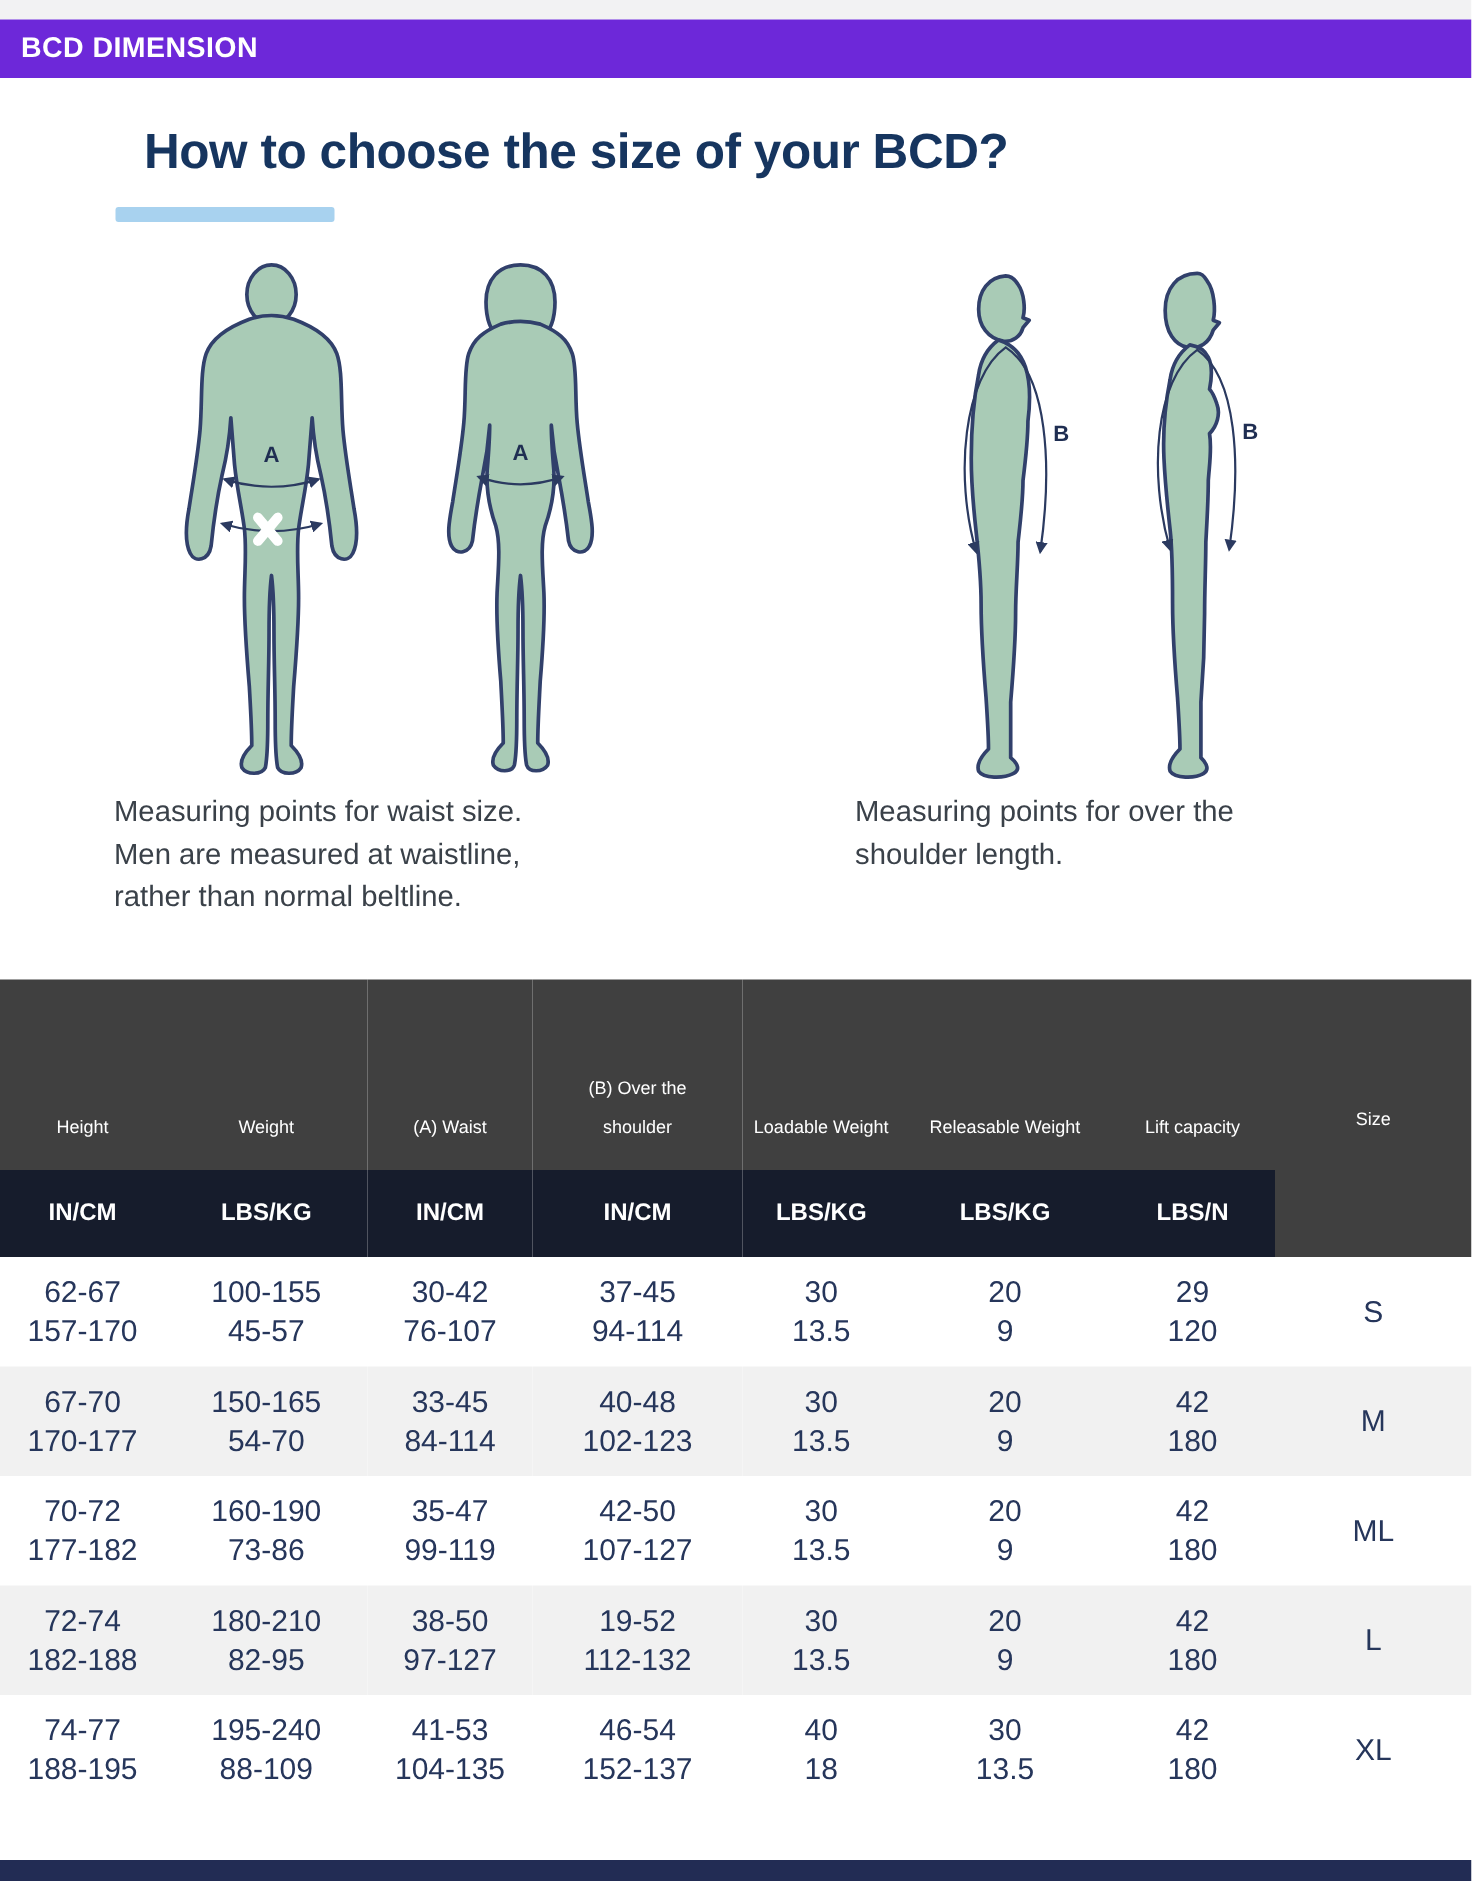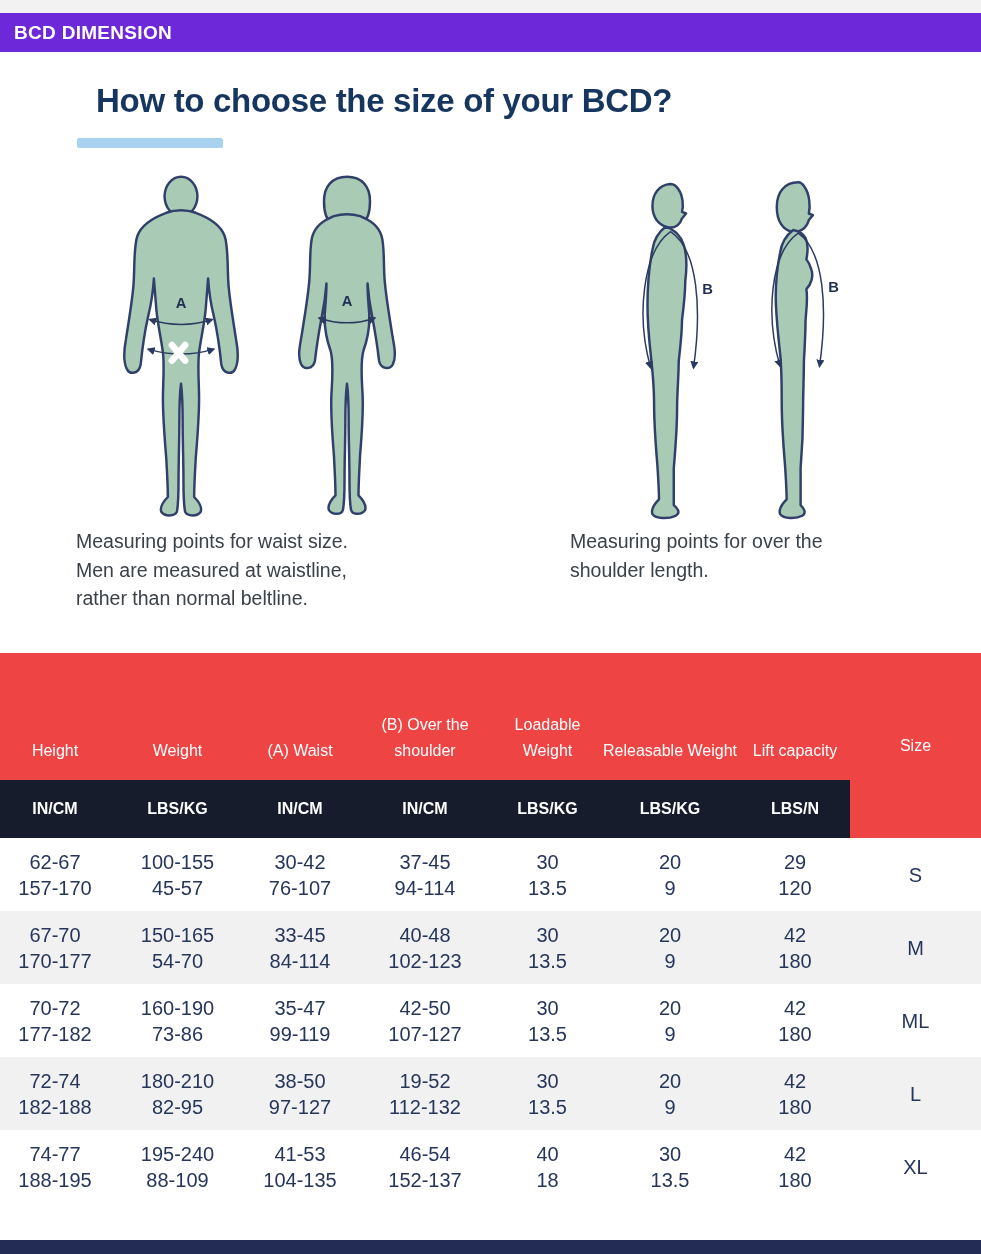--- a/index.html
+++ b/index.html
@@ -19,21 +19,21 @@
   .figures-row { position:absolute; top:175px; left:0; width:981px; height:350px; }
   .group-left  { position:absolute; left:106px; top:0; display:flex; gap:16px; }
   .group-right { position:absolute; left:622px; top:4px; display:flex; gap:6px; }
 
   .caption { position:absolute; top:527px; color:#3a4149; font-size:19.5px; line-height:28.5px; }
   .caption-waist { left:76px; width:360px; }
   .caption-shoulder { left:570px; width:340px; }
 
   table.size-table { position:absolute; top:653px; left:0; width:981px; border-collapse:collapse; table-layout:fixed; }
   .size-table th, .size-table td { text-align:center; font-weight:normal; }
-  .hdr-row th { background:#ef4444; color:#ffffff; font-size:16px; height:127px;
+  .hdr-row th { background:#404040; color:#ffffff; font-size:12px; height:127px;
                 vertical-align:bottom; padding-bottom:16px; line-height:26px; }
   .hdr-row th.size-th { vertical-align:middle; padding-bottom:0; }
   .hdr-row th:nth-child(4) .hdr-label { display:inline-block; max-width:92px; }
   .unit-row th { background:#161c2c; color:#ffffff; font-weight:bold; font-size:16px; height:58px;
                  vertical-align:middle; }
   .data-row td { color:#26365b; font-size:20px; line-height:26px; height:73px; vertical-align:middle; }
   .data-row.alt td { background:#f1f1f1; }
   .cell-line { display:block; }
 
   .footer-bar { position:absolute; left:0; bottom:0; width:981px; height:14px; background:#222c54; }

